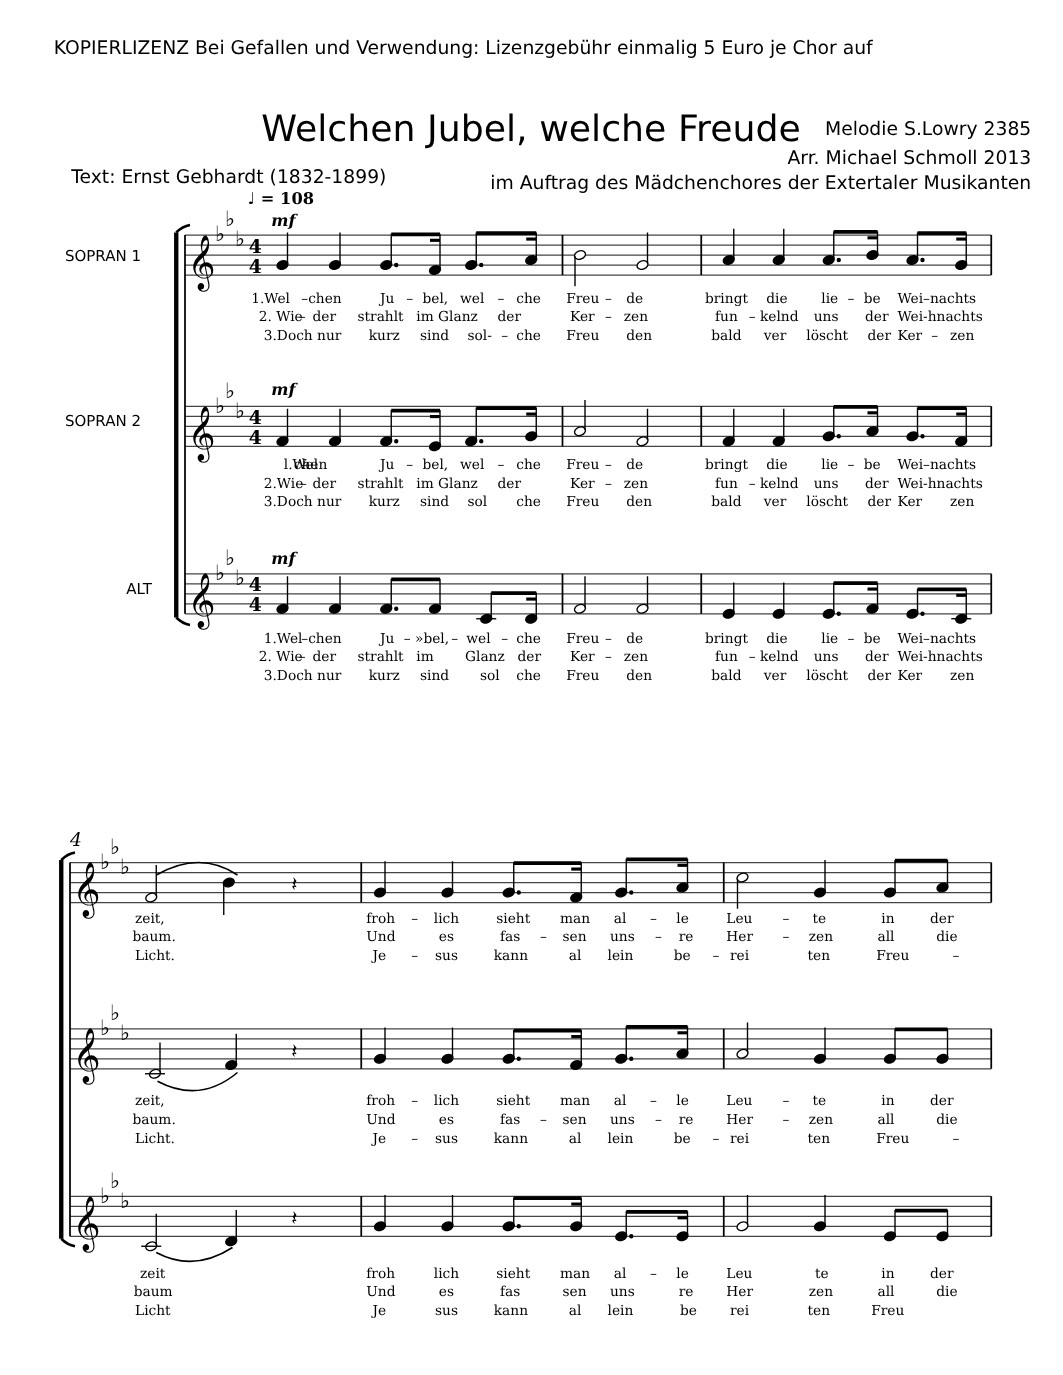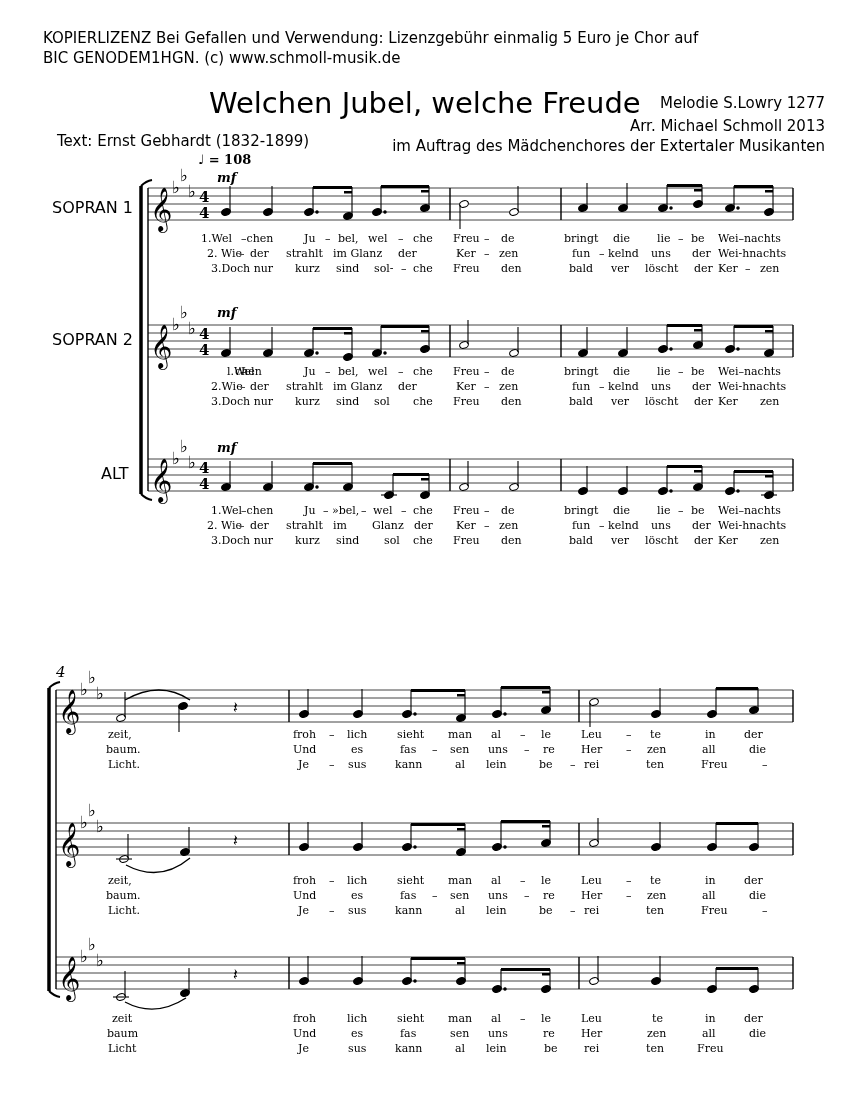--- a/index.html
+++ b/index.html
@@ -6,35 +6,34 @@
   body { width: 850px; height: 1100px; position: relative; overflow: hidden; color: #000; }
   .sans { font-family: "DejaVu Sans", sans-serif; }
   .abs { position: absolute; white-space: nowrap; }
   .license { left: 43px; top: 28px; font-size: 15px; line-height: 20px; }
   .title { left: 209px; top: 86px; font-size: 29px; }
   .composer { right: 25px; top: 94px; font-size: 15px; text-align: right; }
   .arranger { right: 25px; top: 117px; font-size: 15px; text-align: right; }
   .commission { right: 25px; top: 137px; font-size: 15px; text-align: right; }
   .poet { left: 57px; top: 132px; font-size: 15px; }
   .tempo { left: 198px; top: 152px; font-size: 13px; font-weight: bold; font-family: "DejaVu Serif", serif; }
-  .inst { font-size: 16px; text-align: right; }
+  .inst { font-size: 12px; text-align: right; }
   .lyr { font-family: "DejaVu Serif", serif; font-size: 11px; line-height: 15px; }
   .dyn { font-family: "DejaVu Serif", serif; font-style: italic; font-weight: bold; font-size: 13px; }
   .measno { font-family: "DejaVu Serif", serif; font-style: italic; font-size: 15px; }
   svg { position: absolute; left: 0; top: 0; }
 </style>
 </head>
 <body>
 
 <div class="abs sans license">
   <div>KOPIERLIZENZ Bei Gefallen und Verwendung: Lizenzgebühr einmalig 5 Euro je Chor auf</div>
-  <div>BIC GENODEM1HGN. (c) www.schmoll-musik.de</div>
 </div>
 <div class="abs sans title">Welchen Jubel, welche Freude</div>
-<div class="abs sans composer">Melodie S.Lowry 1277</div>
+<div class="abs sans composer">Melodie S.Lowry 2385</div>
 <div class="abs sans arranger">Arr. Michael Schmoll 2013</div>
 <div class="abs sans commission">im Auftrag des Mädchenchores der Extertaler Musikanten</div>
 <div class="abs sans poet">Text: Ernst Gebhardt (1832-1899)</div>
 <div class="abs tempo">
   <span>♩</span>
   <span>= 108</span>
 </div>
 
 <div class="abs sans inst" style="left:52px; top:198px;">SOPRAN 1</div>
 <div class="abs sans inst" style="left:52px; top:330px;">SOPRAN 2</div>

